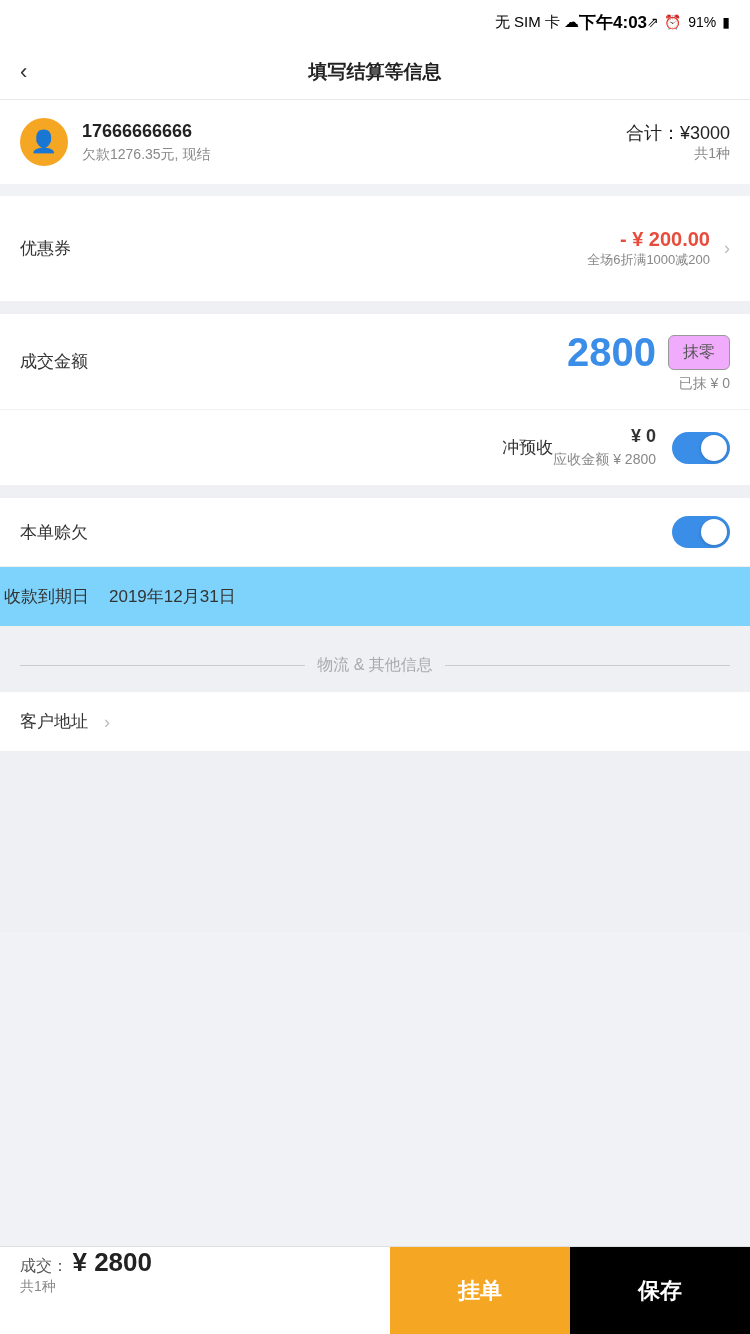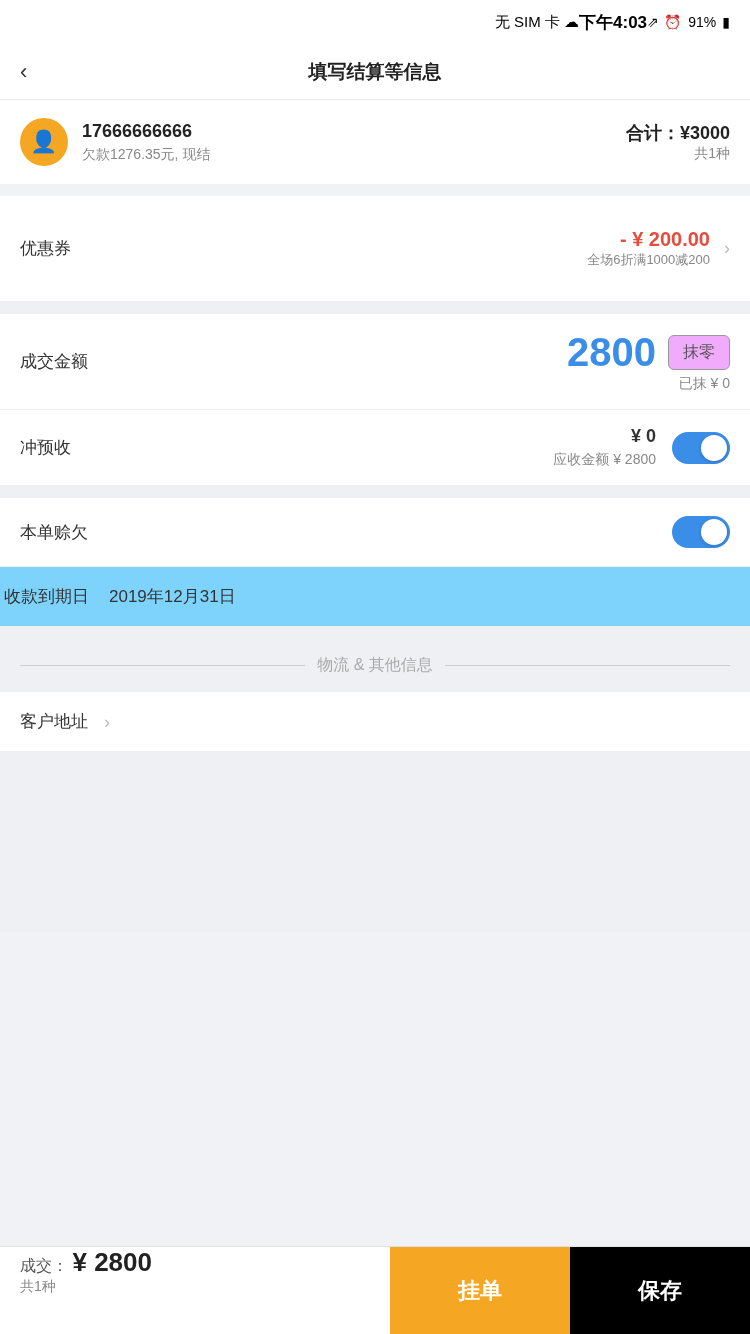--- a/index.html
+++ b/index.html
@@ -72,21 +72,21 @@
       width: 48px; height: 48px;
       background: #f5a623;
       border-radius: 50%;
       display: flex; align-items: center; justify-content: center;
       color: #fff; font-size: 22px;
     }
     .customer-info { display: flex; flex-direction: column; gap: 4px; }
     .customer-phone { font-size: 18px; font-weight: 600; color: #222; }
     .customer-sub { font-size: 14px; color: #888; }
     .customer-right { text-align: right; }
-    .total-value { font-size: 18px; font-weight: 700; color: #222; }
+    .total-value { font-size: 18px; font-weight: 400; color: #222; }
     .total-count { font-size: 14px; color: #888; }
 
     
     .section-divider {
       height: 12px;
       background: #eef0f4;
     }
     .row-label { font-size: 17px; color: #333; font-weight: 500; }
     .row-chevron { color: #bbb; font-size: 18px; margin-left: 8px; }
 
@@ -125,21 +125,21 @@
       cursor: pointer;
     }
     .deal-sub { font-size: 14px; color: #888; text-align: right; }
 
     
     .chong-section {
       background: #fff;
       padding: 16px 20px;
       display: flex;
       align-items: center;
-      justify-content: space-between;
+      justify-content: flex-end;
       border-bottom: 1px solid #f0f0f0;
     }
     .chong-right { display: flex; flex-direction: column; align-items: flex-end; gap: 4px; }
     .chong-value { font-size: 18px; color: #333; font-weight: 600; }
     .chong-sub { font-size: 14px; color: #888; }
 
     
     .toggle {
       width: 58px; height: 32px;
       background: #3b8ee8;

